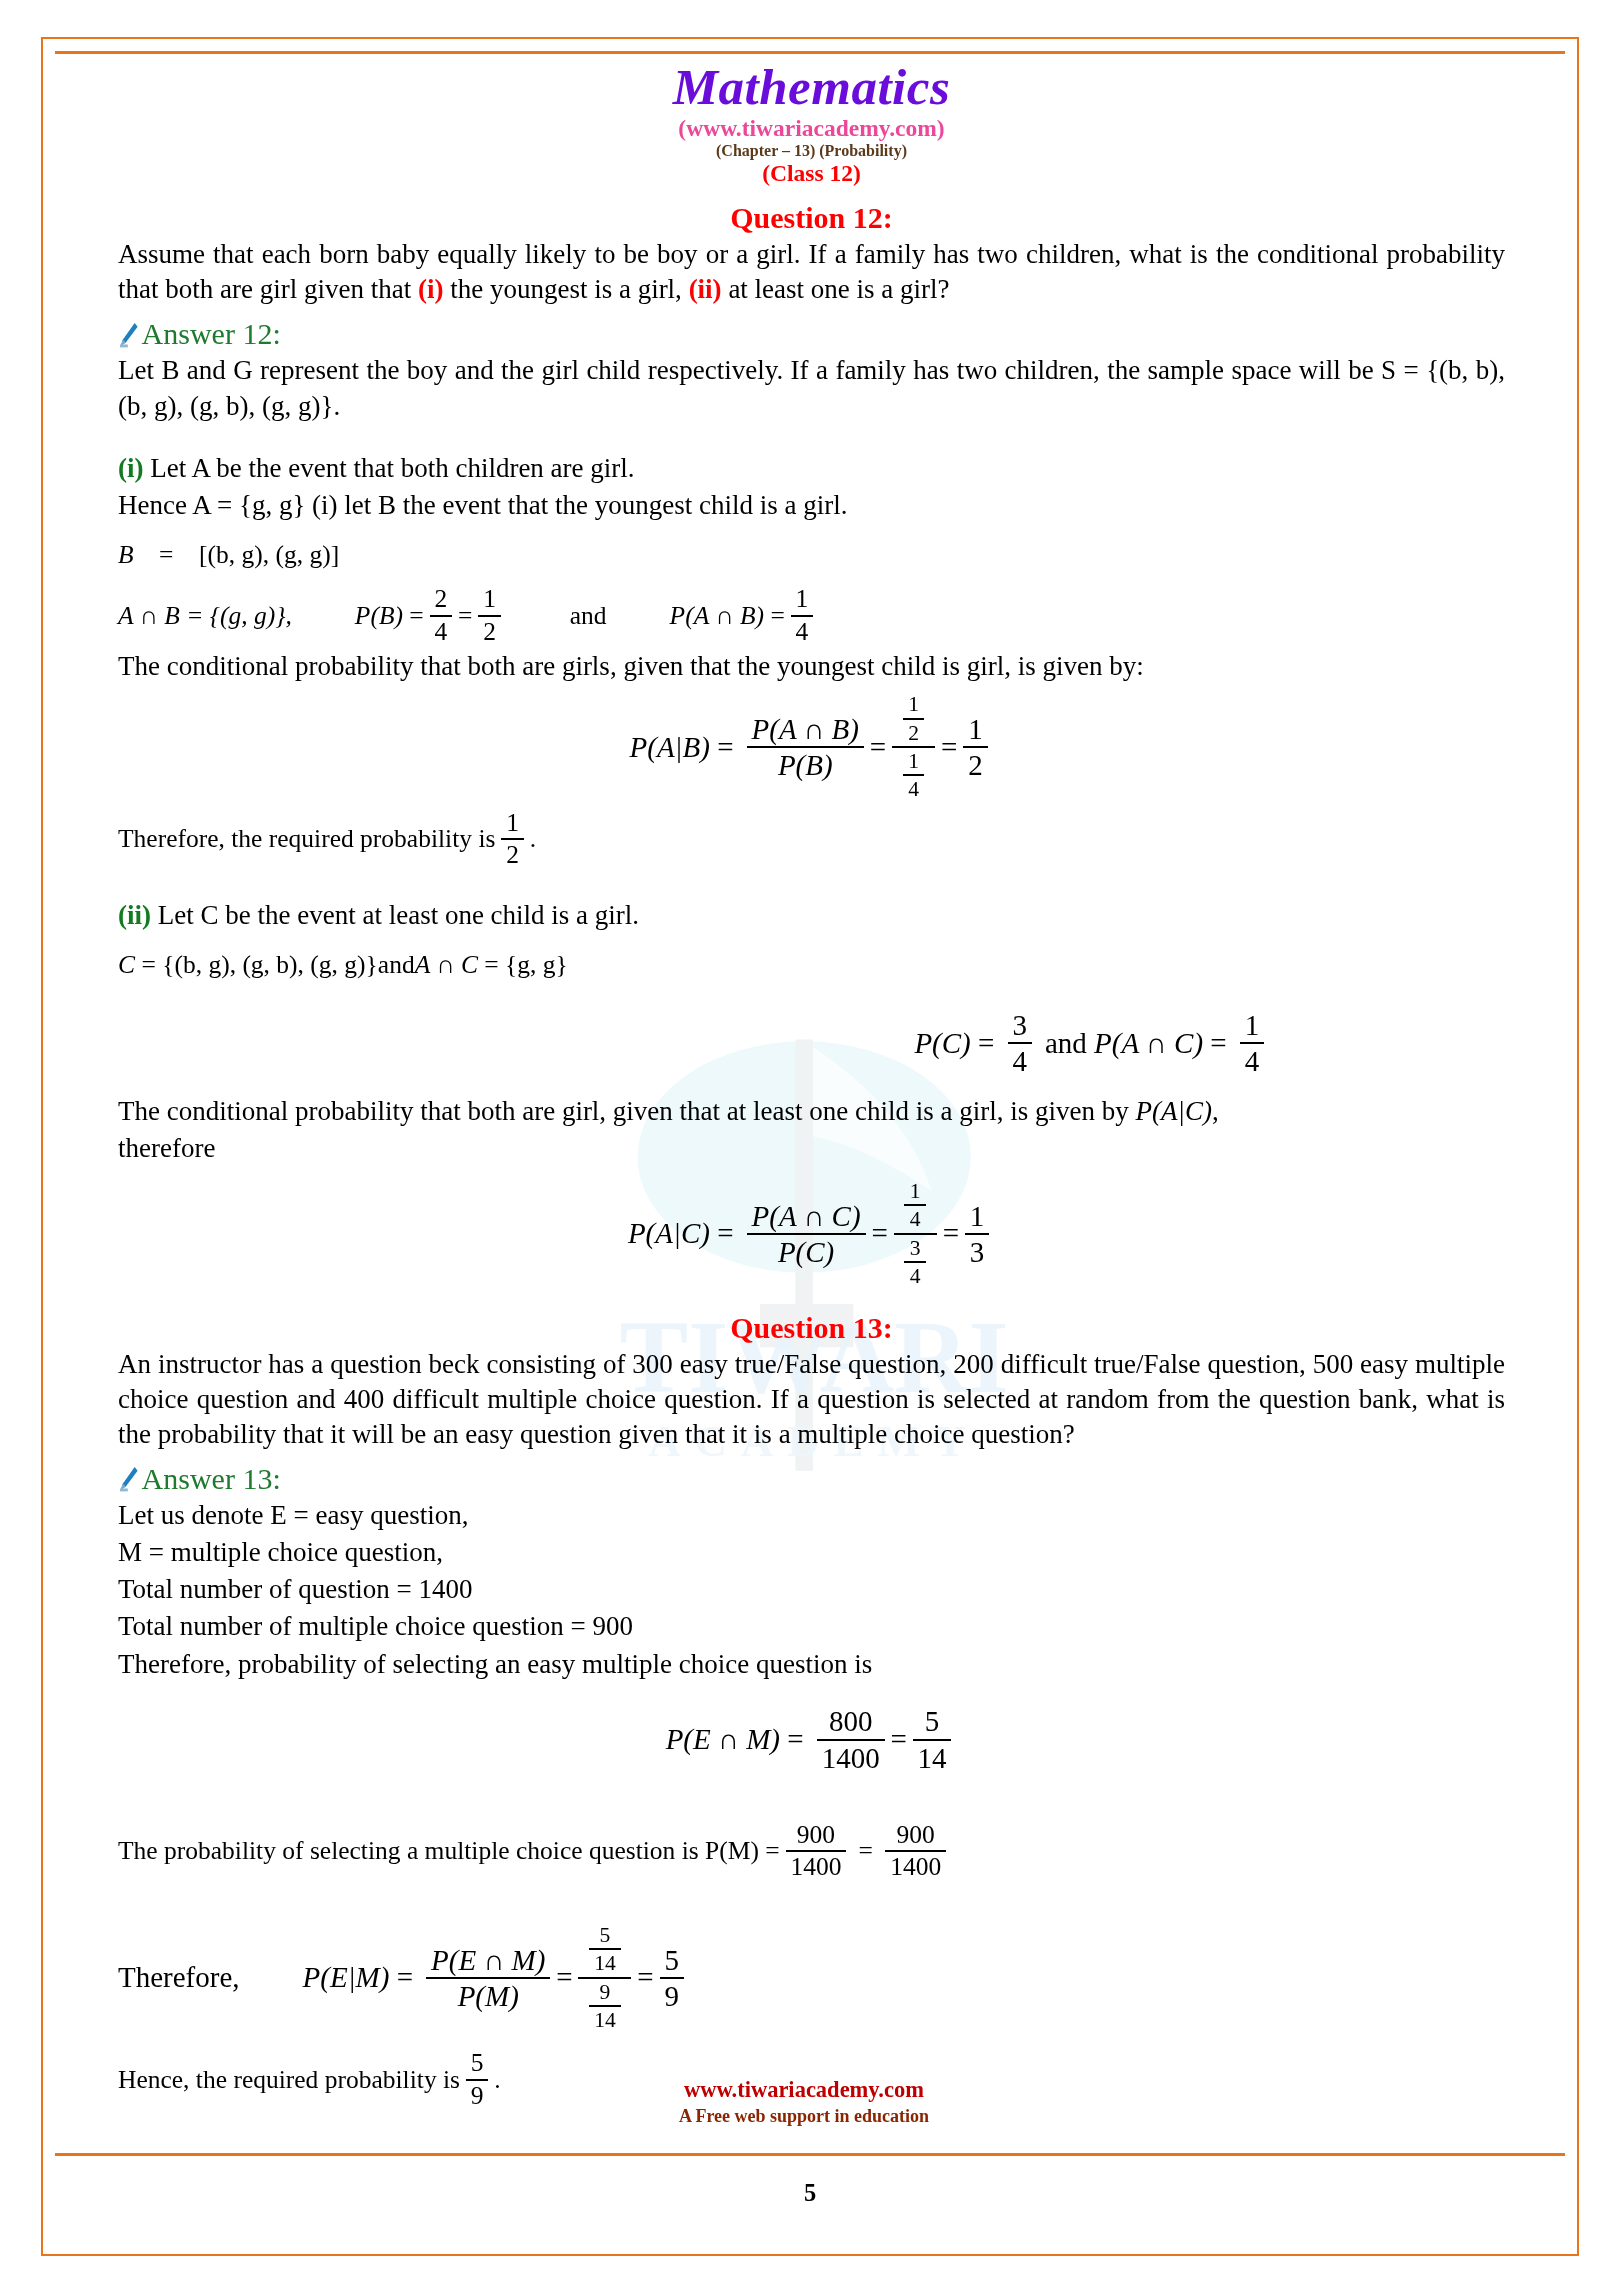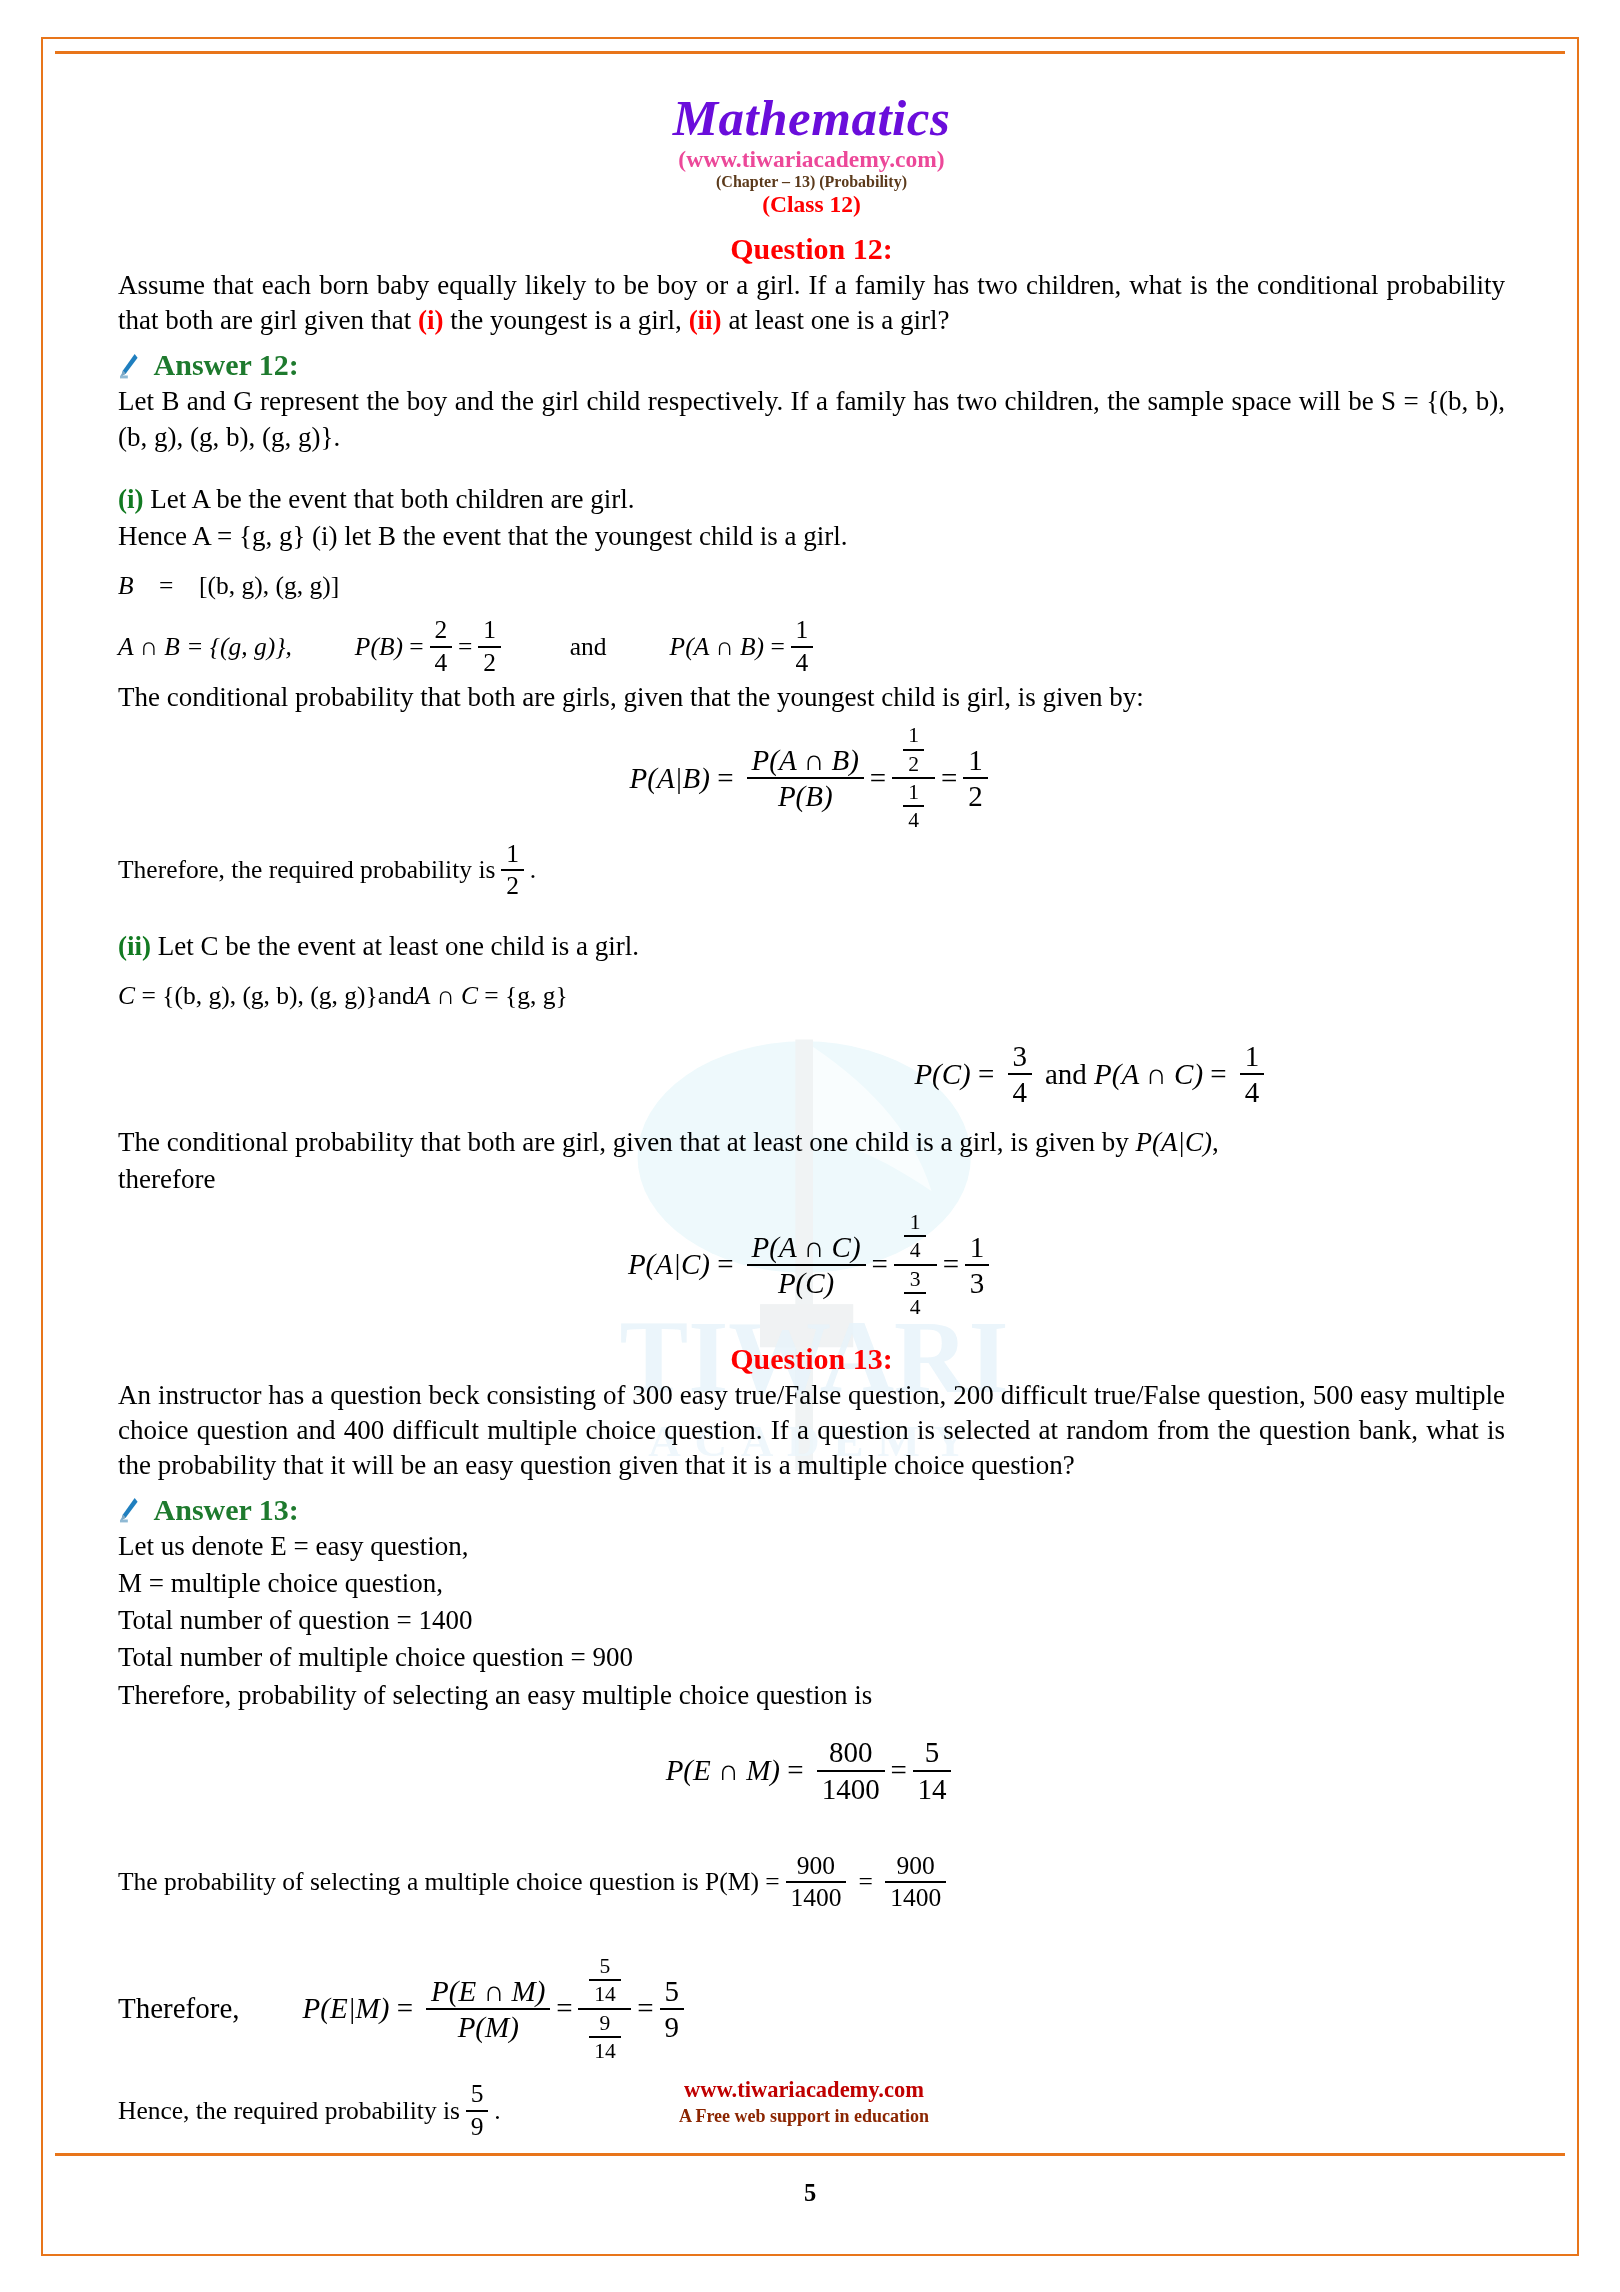--- a/index.html
+++ b/index.html
@@ -66,21 +66,20 @@
   
   .hdr-title {
     text-align: center;
     color: #6A0DDB;
     font-family: "Liberation Serif", "DejaVu Serif", serif;
     font-weight: bold;
     font-style: italic;
     font-size: 51px;
     line-height: 1.05;
     letter-spacing: 0.5px;
-    margin-top: 31px;
   }
   .hdr-sub1 {
     text-align: center;
     color: #ec4899;
     font-weight: bold;
     font-size: 23.5px;
     line-height: 1.16;
   }
   .hdr-sub2 {
     text-align: center;
@@ -101,27 +100,27 @@
   .q-head {
     color: #FF0000;
     font-weight: bold;
     font-size: 30px;
     margin-top: 13.7px;
     margin-bottom: 2px;
     text-align: center;
   }
   .a-head {
     color: #1E7A2E;
-    font-weight: bold;
+    font-weight: normal;
     font-size: 30px;
     margin-top: 10px;
     margin-bottom: 2px;
     display: flex;
     align-items: center;
-    gap: 14px;
+    gap: 2px;
   }
   .pen-icon { display: inline-block; width: 21.6px; height: 27.4px; }
 
   
   p.body {
     font-size: 27px;
     line-height: 1.30;
     margin: 0 0 2px 0;
     color: #000000;
     text-align: justify;

